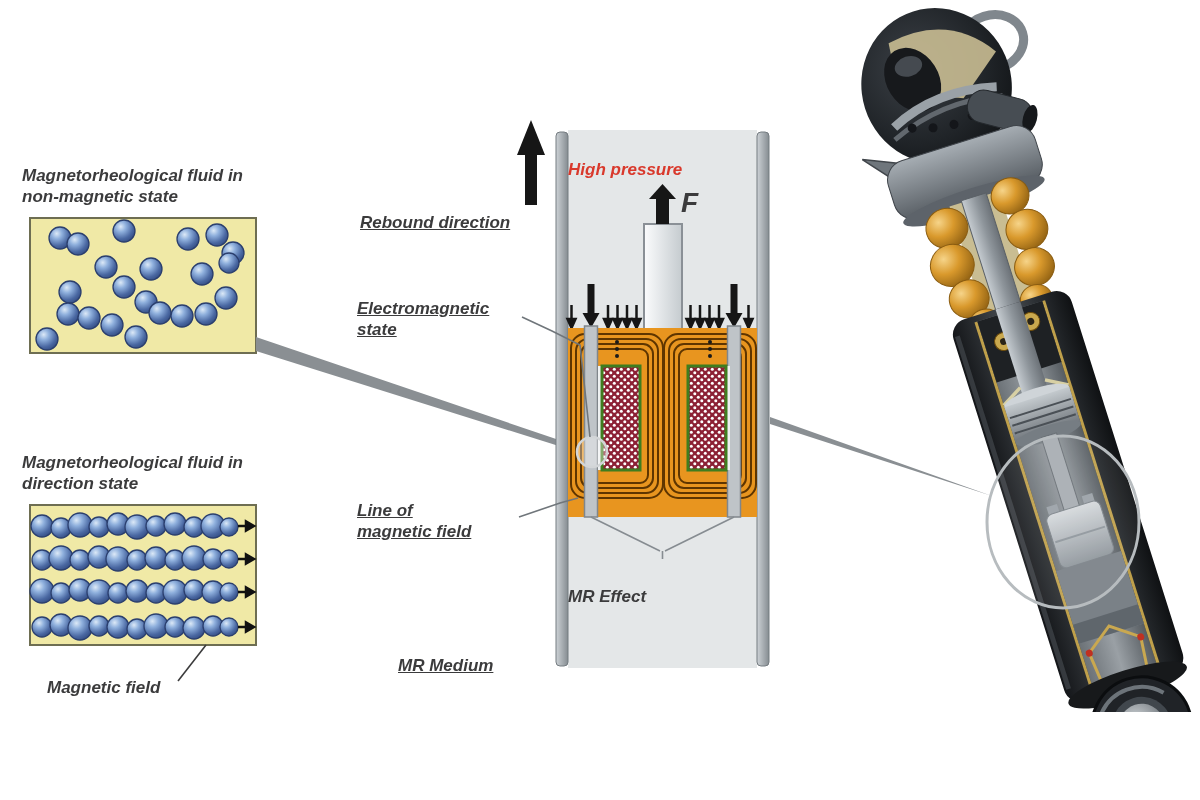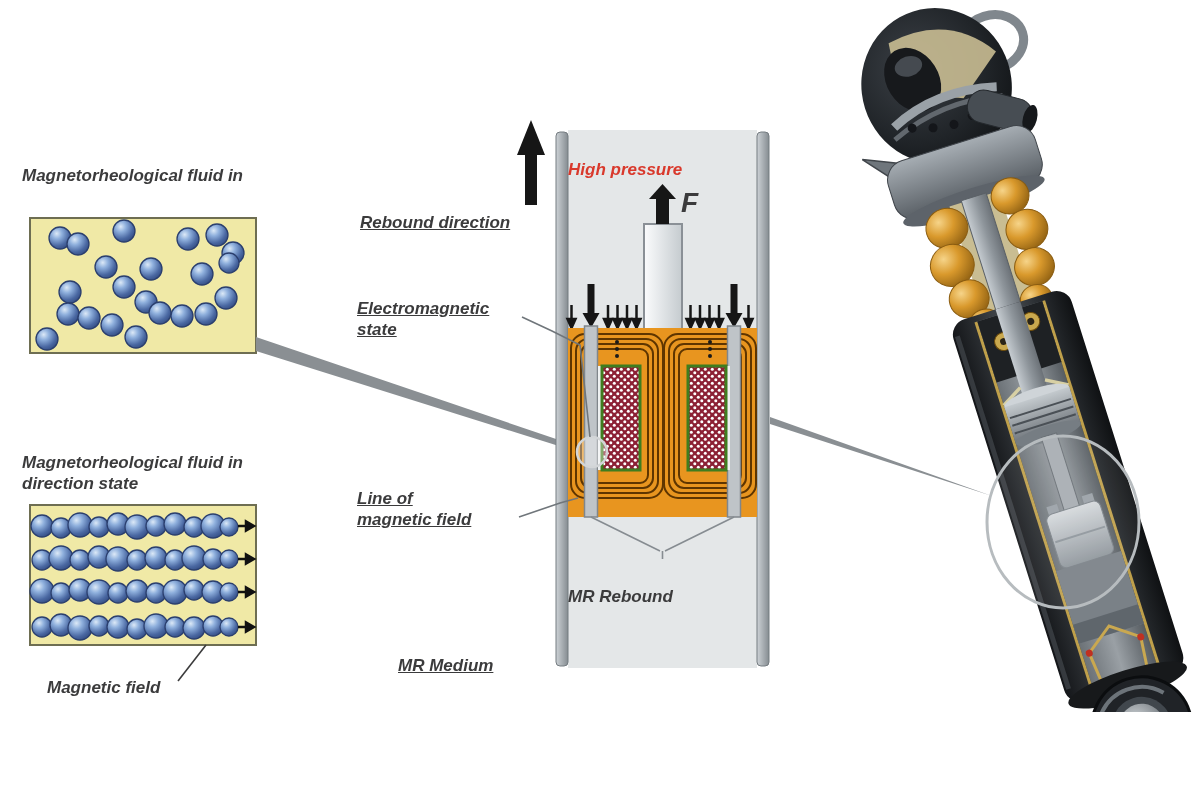--- a/index.html
+++ b/index.html
@@ -327,43 +327,44 @@
       <path d="M 905,735 A 44,44 0 0 1 972,732" stroke="#6d747a" stroke-width="4" fill="none"></path>
     </g>
   </g>
 
   <polygon points="770,417 770,424 992,496" fill="#8a8f93"></polygon>
   <ellipse cx="1063" cy="522" rx="76" ry="86" fill="rgba(255,255,255,0.07)" stroke="#b7bcbf" stroke-width="3"></ellipse>
 </svg>
 
 <div class="lbl" style="left:22px;top:165px;">
   <span class="ln">Magnetorheological fluid in</span>
+  <span class="ln">non-magnetic state</span>
 </div>
 
 <div class="lbl" style="left:22px;top:452px;">
   <span class="ln">Magnetorheological fluid in</span>
   <span class="ln">direction state</span>
 </div>
 
 <div class="lbl" style="left:47px;top:677px;">Magnetic field</div>
 
 <div class="lbl ra" style="left:360px;top:212px;width:182px;">Rebound direction</div>
 
 <div class="lbl ra" style="left:357px;top:298px;width:160px;">
   <span class="ln">Electromagnetic</span>
   <span class="ln">state</span>
 </div>
 
-<div class="lbl ra" style="left:357px;top:488px;width:160px;">
+<div class="lbl ra" style="left:357px;top:500px;width:160px;">
   <span class="ln">Line of</span>
   <span class="ln">magnetic field</span>
 </div>
 
 <div class="lbl ca" id="high-pressure-label" style="left:568px;top:159px;width:189px;">High pressure</div>
 
 <div class="lbl" id="force-label" style="left:681px;top:185px;">F</div>
 
-<div class="lbl ca" style="left:568px;top:586px;width:189px;">MR Rebound</div>
+<div class="lbl ca" style="left:568px;top:586px;width:189px;">MR Effect</div>
 
 <div class="lbl ra" style="left:398px;top:647px;width:144px;margin-top:8px;">MR Medium</div>
 
 
 </div>
 
 </body></html>

